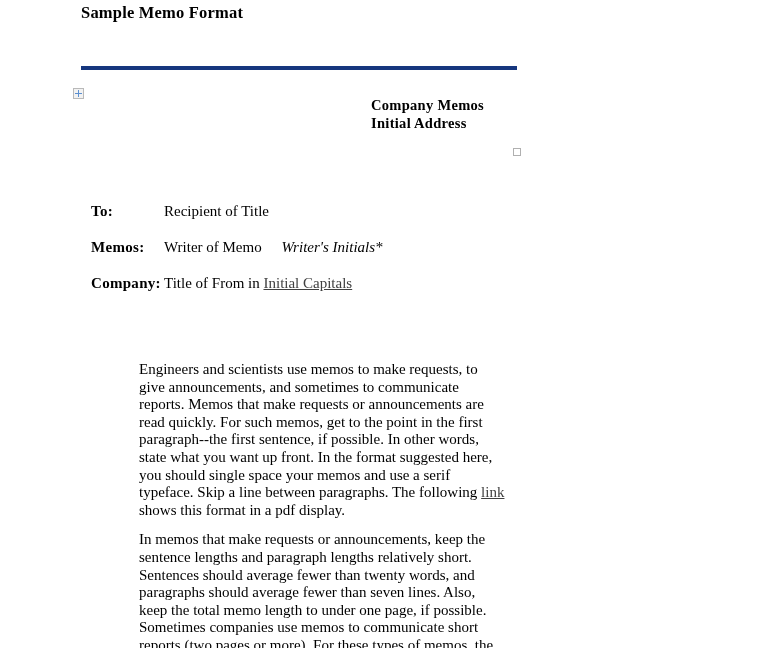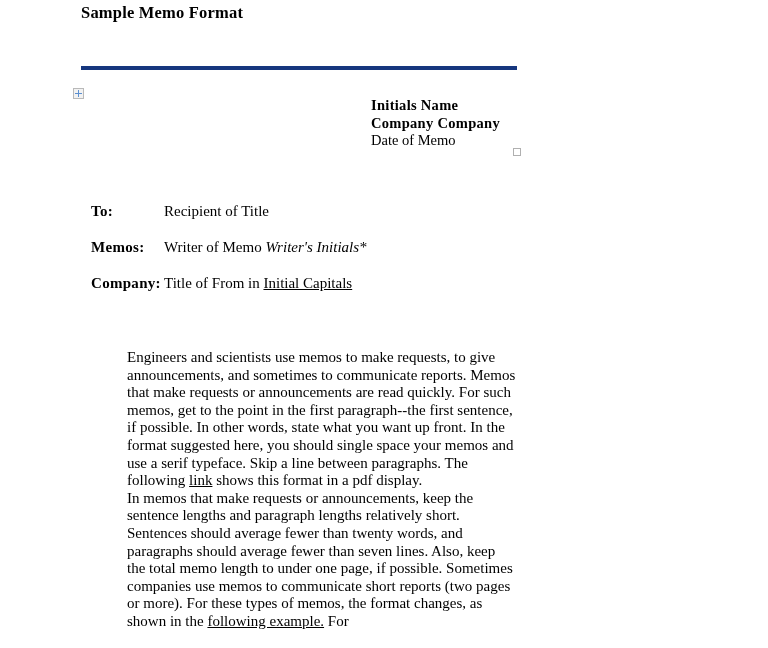--- a/index.html
+++ b/index.html
@@ -124,40 +124,41 @@
     white-space: nowrap;
   }
   .field-value {
     position: absolute;
     left: 73px;
     top: 0;
     white-space: nowrap;
   }
   .field-value .ital {
     font-style: italic;
+    margin-left: 16px;
   }
 
   
   .body-copy {
     position: absolute;
     left: 127px;
     top: 349px;
     width: 390px;
     font-size: 15px;
     line-height: 17.6px;
     text-align: left;
   }
   .body-copy p {
-    margin: 0;
+    margin: 12px;
   }
 
   
   a.doclink,
   .doclink {
-    color: #000000;
+    color: #404040;
     text-decoration: underline;
     cursor: pointer;
   }
 </style>
 </head>
 <body>
 
 <div class="page">
 
   <div class="doc-title">Sample Memo Format</div>
@@ -165,23 +166,22 @@
   <div class="blue-rule"></div>
 
   <div class="table-move-handle">
     <span class="cross-v"></span>
     <span class="cross-h"></span>
   </div>
 
   <div class="table-resize-handle"></div>
 
   <div class="company-block">
-    <div class="company-name">Initials Name</div>
-    <div class="company-address">Company Company</div>
-    <div class="memo-date">Date of Memo</div>
+    <div class="company-name">Company Memos</div>
+    <div class="company-address">Initial Address</div>
   </div>
 
   <div class="fields">
 
     <div class="field-row">
       <span class="field-label">To:</span>
       <span class="field-value">
         <span>Recipient of Title</span>
       </span>
     </div>

